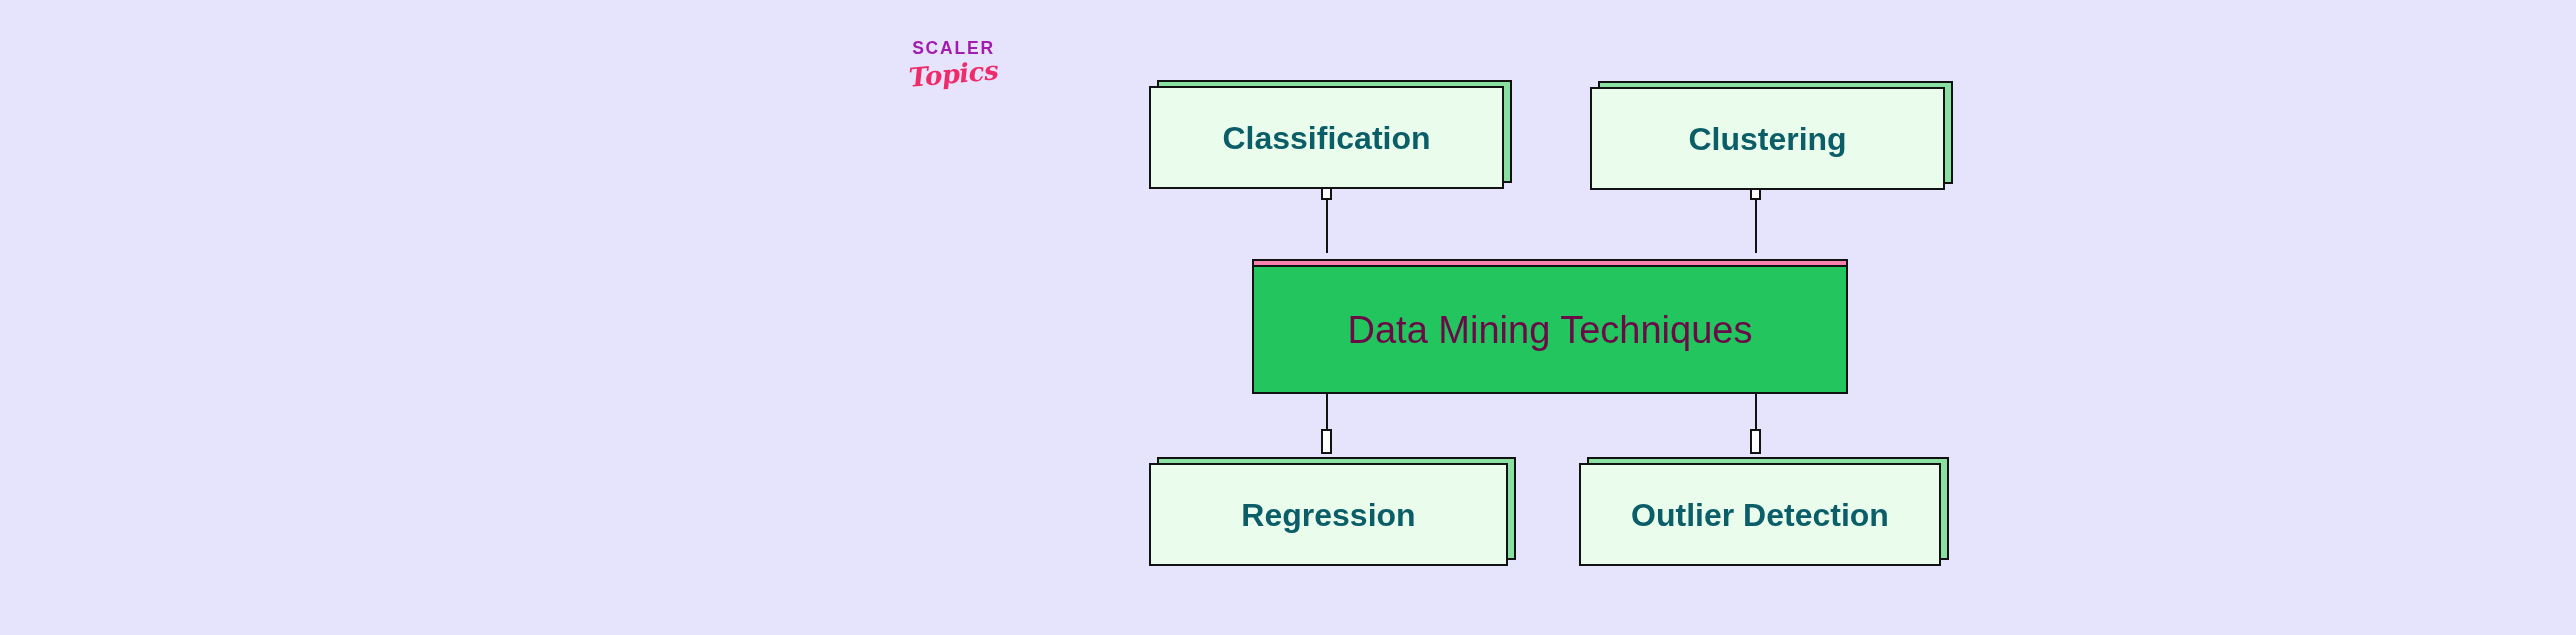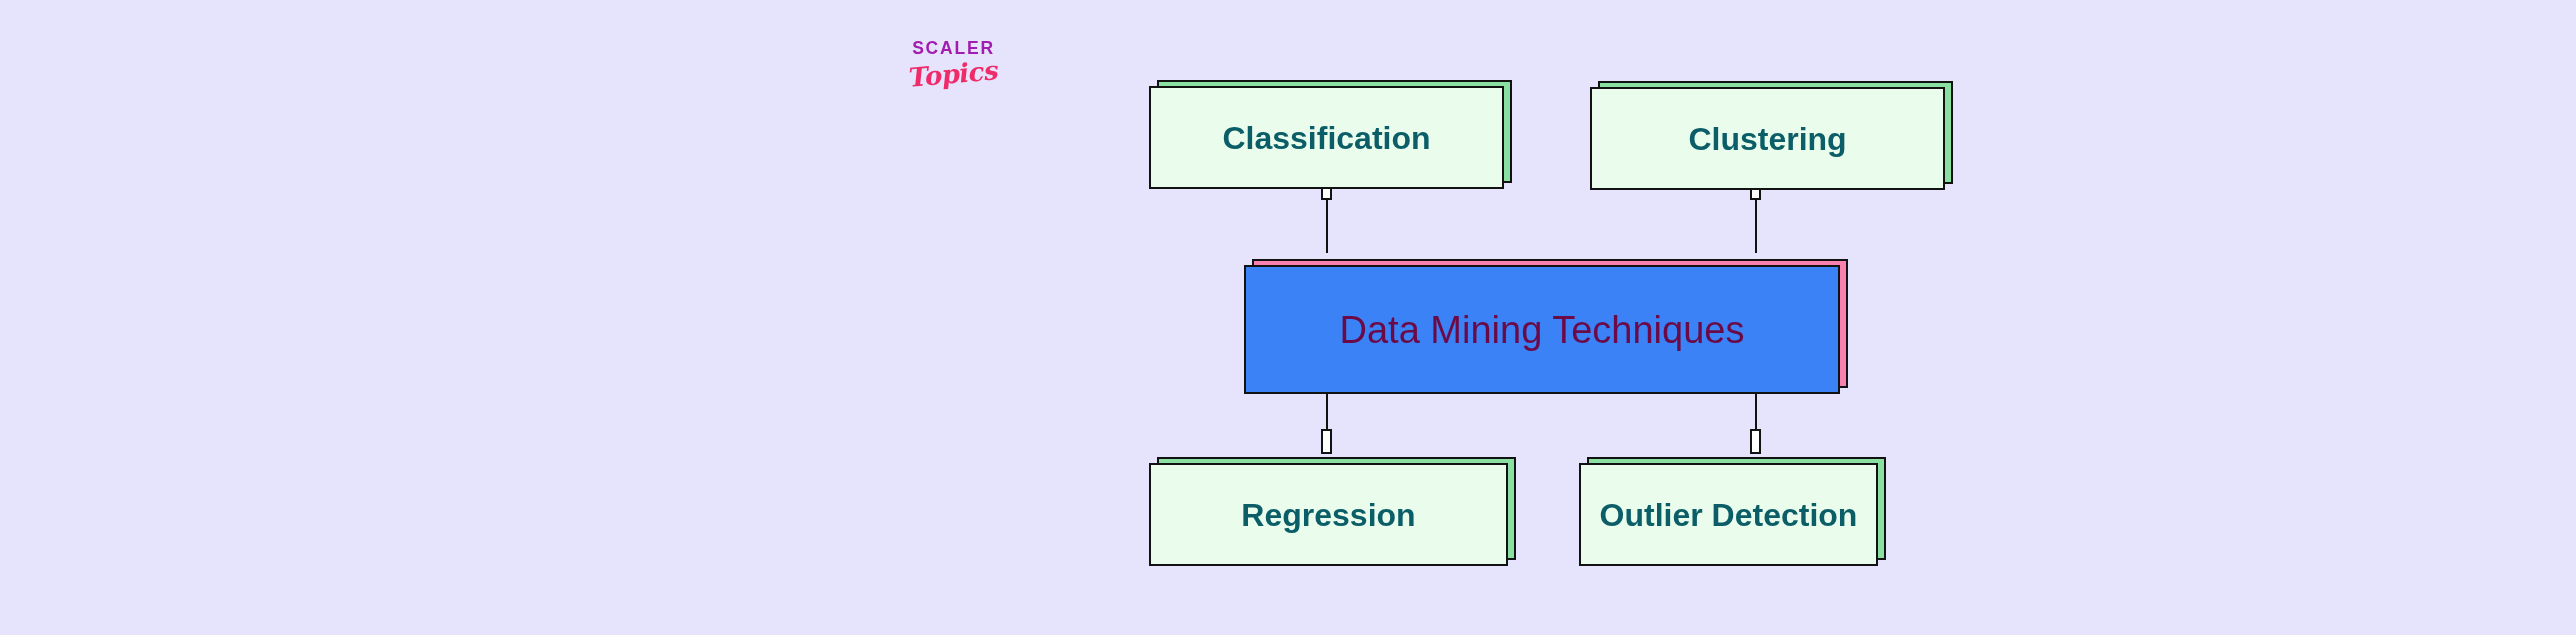--- a/index.html
+++ b/index.html
@@ -98,21 +98,21 @@
     white-space: nowrap;
   }
 
   
   .node-green .shadow { background: #8ae0a0; }
   .node-green .face   { background: #eafdec; }
   .node-green .label  { color: #0b5e68; font-size: 32px; }
 
   
   .node-pink .shadow { background: #fa81af; }
-  .node-pink .face   { background: #3b82f6; }
+  .node-pink .face   { background: #22c55e; margin-left: 8px; }
   .node-pink .label  { color: #6b0a47; font-size: 38px; font-weight: 400; }
 </style>
 </head>
 <body>
 
 <div id="canvas">
 
   <div class="logo">
     <div class="logo-word">SCALER</div>
     <div class="logo-script">Topics</div>
@@ -151,21 +151,21 @@
     </div>
   </div>
 
   <div class="node node-green" style="left:1149px; top:449px; width:359px; height:103px;">
     <div class="shadow"></div>
     <div class="face">
       <span class="label">Regression</span>
     </div>
   </div>
 
-  <div class="node node-green" style="left:1579px; top:449px; width:299px; height:103px;padding-left:27px;">
+  <div class="node node-green" style="left:1579px; top:449px; width:362px; height:103px;padding-left:27px;">
     <div class="shadow"></div>
     <div class="face">
       <span class="label">Outlier Detection</span>
     </div>
   </div>
 
 </div>
 
 
 </body></html>

